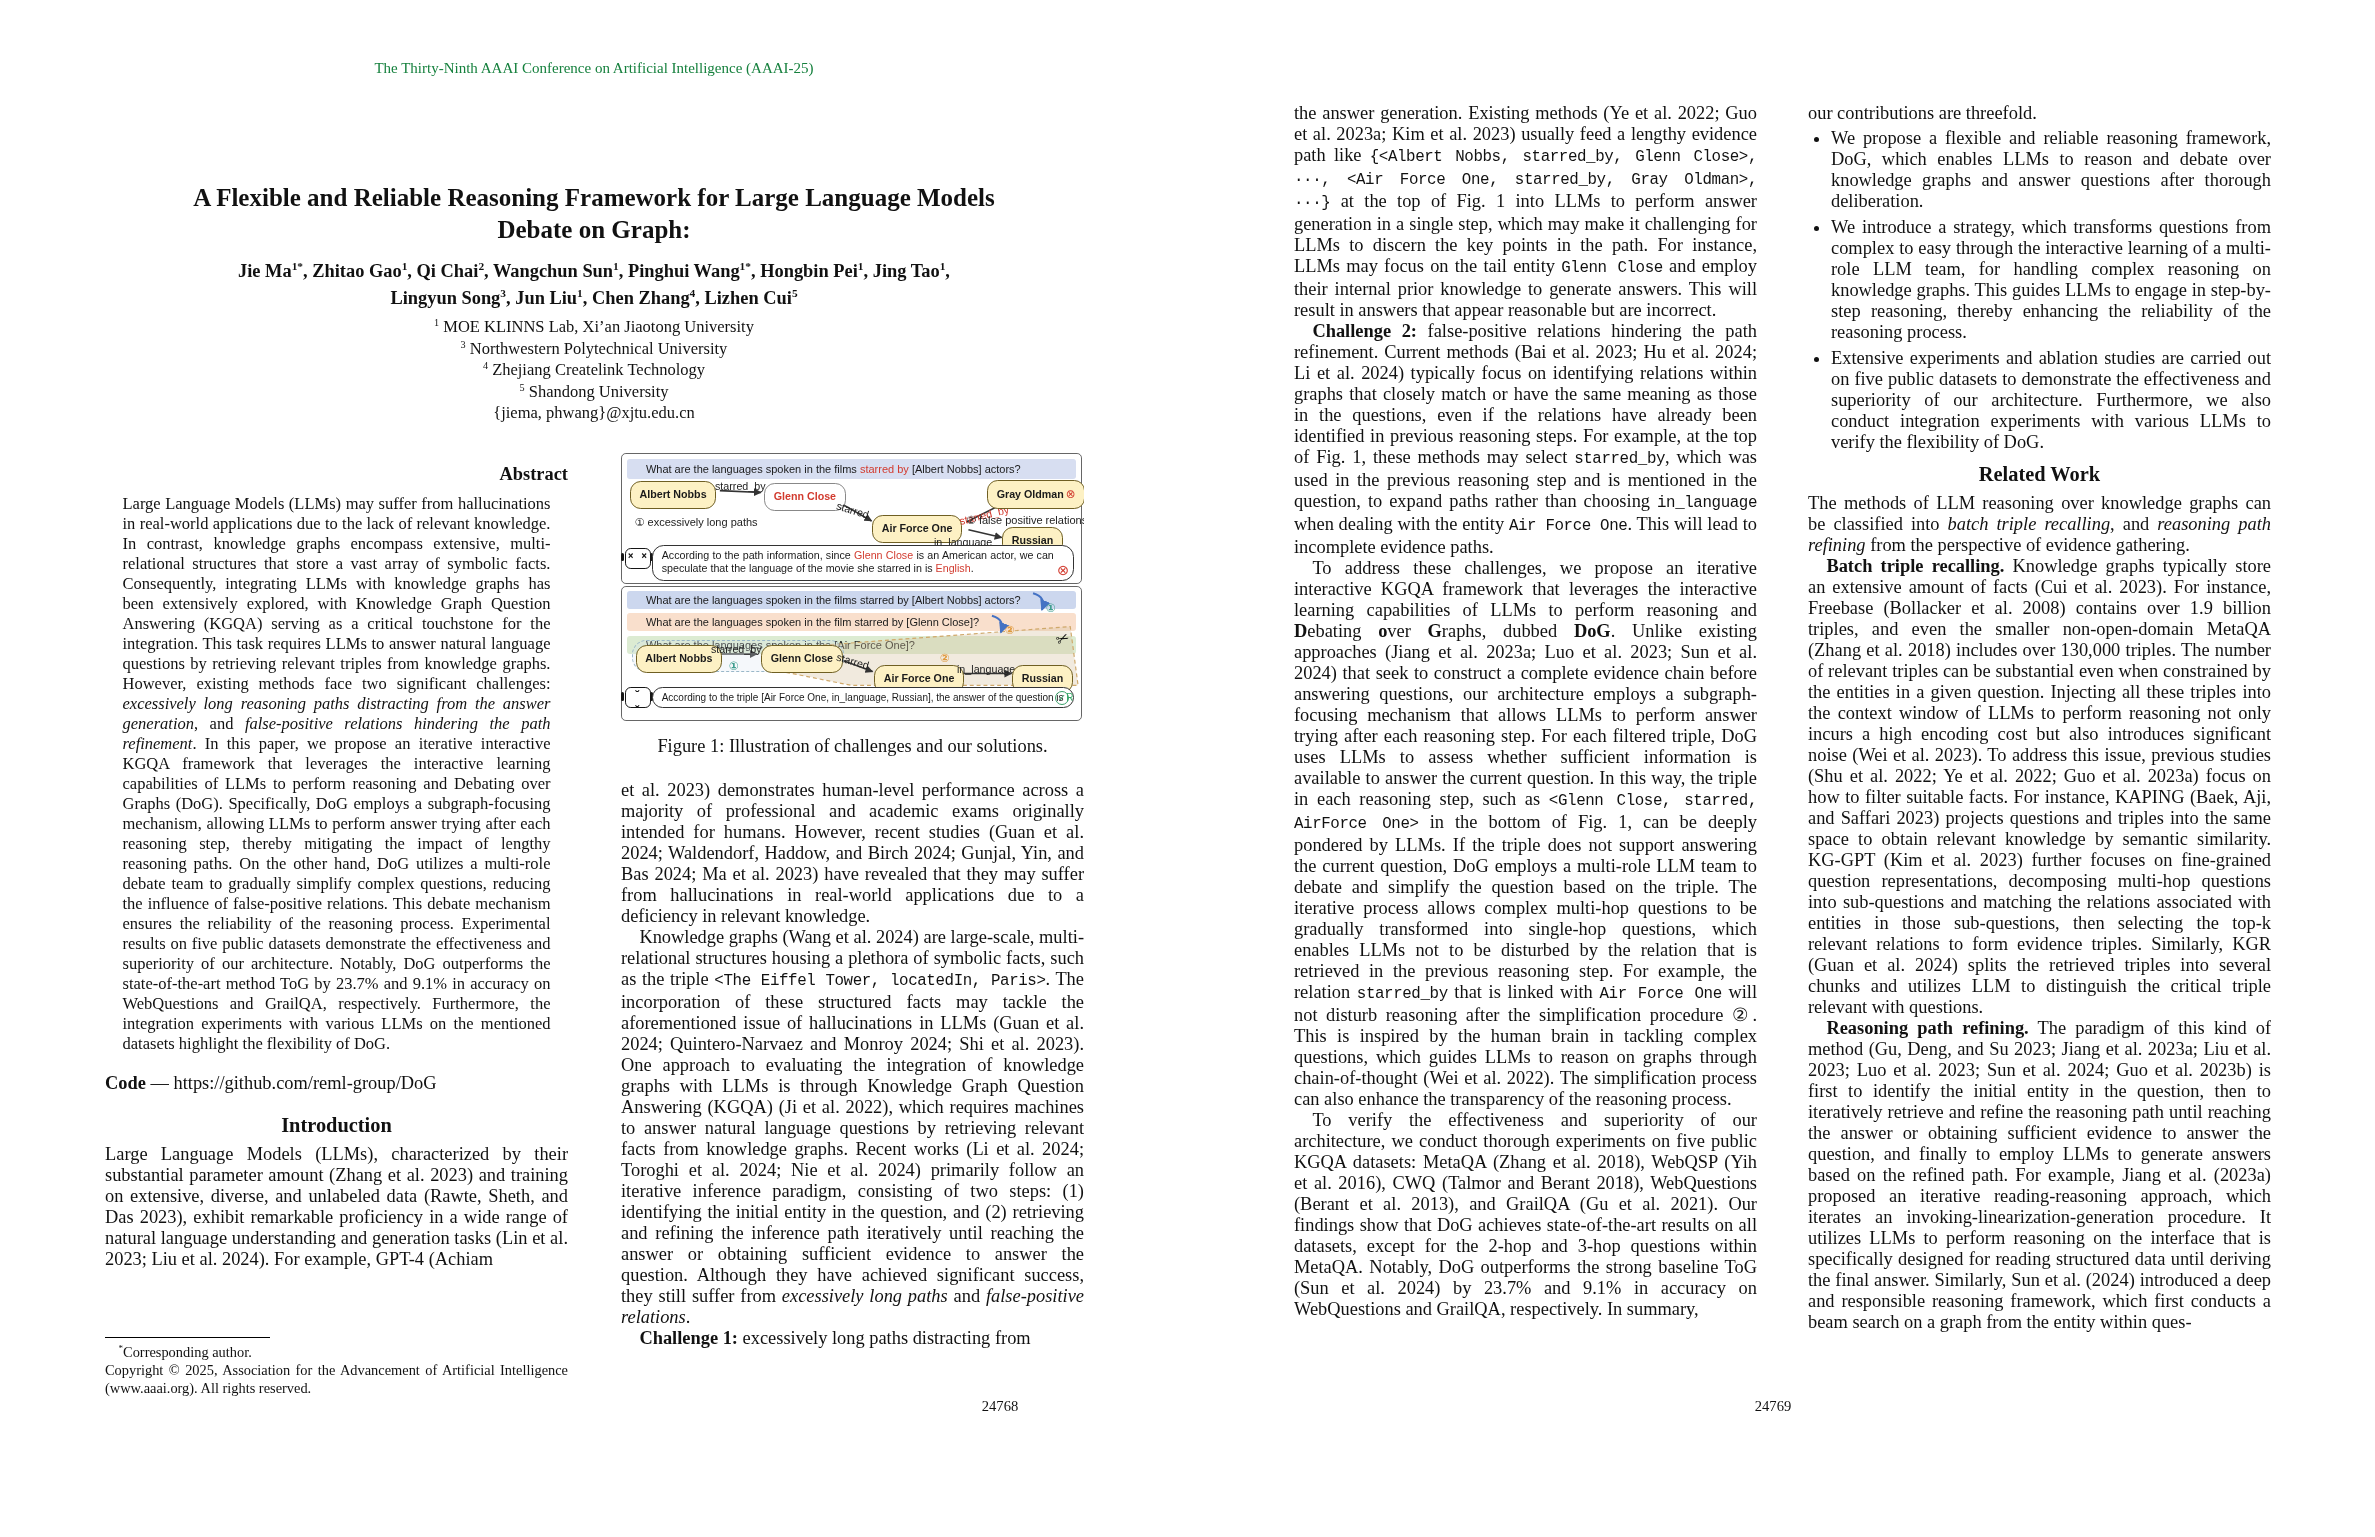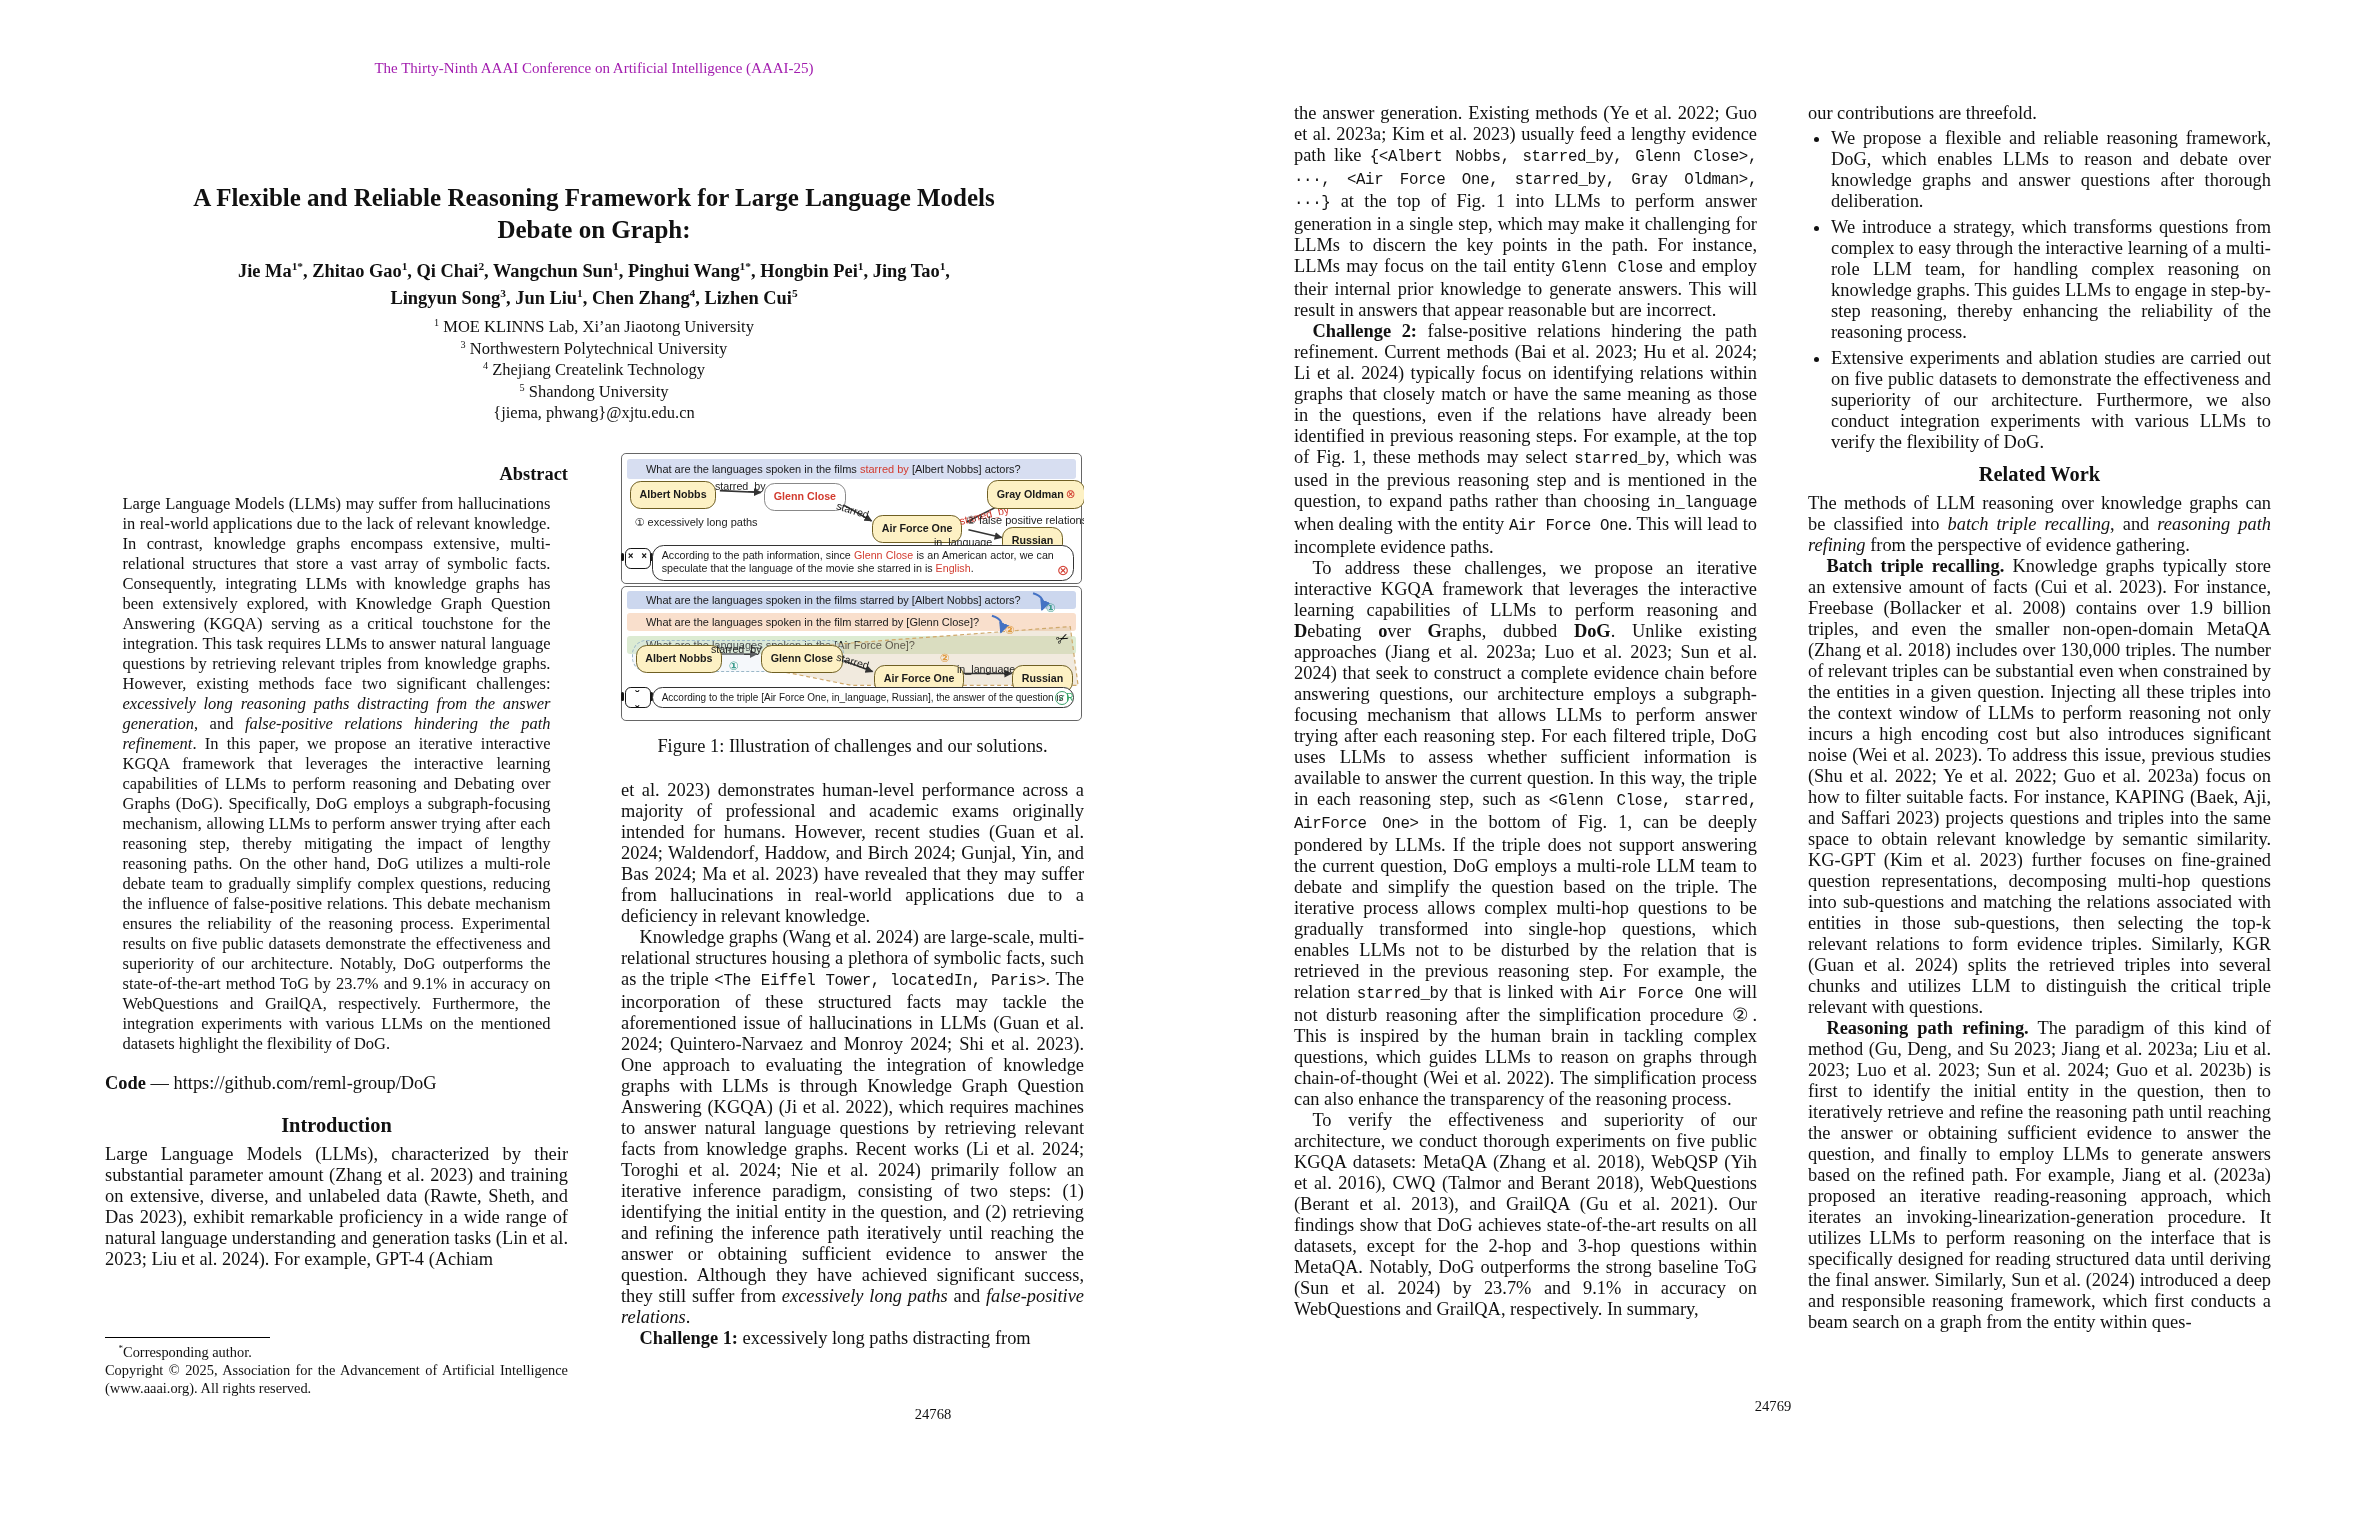--- a/index.html
+++ b/index.html
@@ -1,30 +1,30 @@
 <!DOCTYPE html>
 <html><head>
 <meta charset="utf-8">
 <style>
   html,body { margin:0; padding:0; background:#e8e8e8; }
   .canvas { position:relative; width:2375px; height:1537px; background:#ffffff; overflow:hidden;
             font-family:"Liberation Serif","DejaVu Serif",serif; color:#111; }
 
   
   .conf-header { position:absolute; left:0; top:60px; width:1188px; text-align:center;
-                 font-size:15px; color:#a21caf; }
+                 font-size:15px; color:#15803d; }
   .title-block { position:absolute; left:0; top:182px; width:1188px; text-align:center;
                  font-weight:bold; font-size:25px; line-height:32px; }
   .authors-block { position:absolute; left:0; top:258px; width:1188px; text-align:center;
                    font-weight:bold; font-size:18.4px; line-height:27px; }
   .affil-block { position:absolute; left:0; top:316px; width:1188px; text-align:center;
                  font-size:16.5px; line-height:21.6px; }
   .seg-sup { vertical-align:super; font-size:0.62em; line-height:0; }
   .pageno { position:absolute; top:1398px; width:116px; text-align:center; font-size:14.6px; }
-  .pn1 { left:875px;margin-top:8px; }
+  .pn1 { left:942px; }
   .pn2 { left:1715px; }
 
   
   .col { position:absolute; font-size:18.4px; line-height:21px; text-align:justify; }
   .col1 { left:105px; top:464px; width:463px; height:933px; display:flex; flex-direction:column; overflow:hidden; }
   .col2 { left:621px; top:448px; width:463px; height:951px; overflow:hidden; }
   .col3 { left:1294px; top:103px; width:463px; height:1291px; overflow:hidden; }
   .col4 { left:1808px; top:103px; width:463px; height:1291px; overflow:hidden; }
 
   .sec-heading { text-align:center; font-weight:bold; font-size:20.4px; margin:21.3px 0 7.8px 0; }

